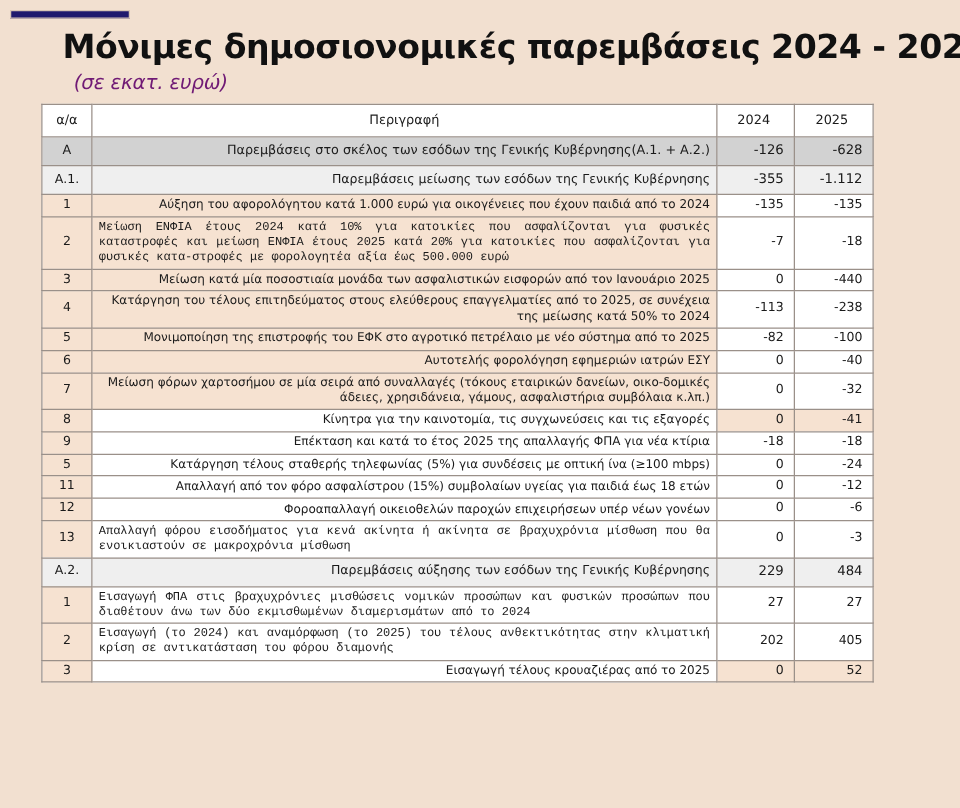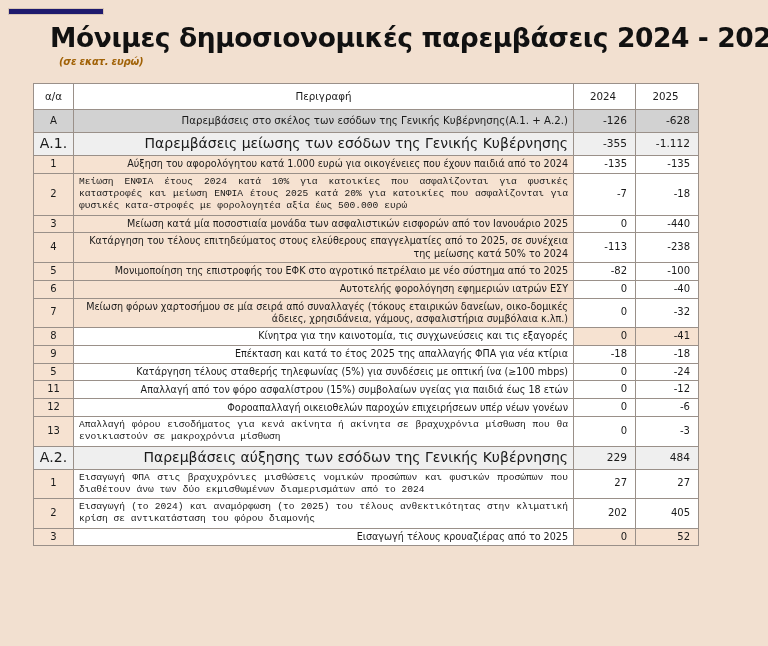--- a/index.html
+++ b/index.html
@@ -41,24 +41,24 @@
     font-size: 26.5px;
     font-weight: 700;
     letter-spacing: -0.4px;
     line-height: 1.08;
     color: #111111;
     white-space: nowrap;
   }
   #page-subtitle {
     margin-top: 3px;
     margin-left: 9px;
-    font-size: 10px;
-    font-weight: 700;
+    font-size: 16px;
+    font-weight: 400;
     font-style: italic;
-    color: #a16207;
+    color: #701a75;
     letter-spacing: -0.2px;
   }
 
   
   #fiscal-table-wrap {
     position: absolute;
     left: 33px;
     top: 83px;
     width: 750px;
   }
@@ -111,21 +111,21 @@
     font-weight: 700;
     font-size: 10.2px;
     height: 23px;
   }
   tr.level-a td.cell-num { font-size: 10.6px; }
 
   
   tr.level-sub td {
     background: #efefef;
     font-weight: 700;
-    font-size: 14px;
+    font-size: 10px;
     height: 23px;
   }
   tr.level-sub td.cell-num { font-size: 10.6px; }
 
   
   tr.detail td { background: #ffffff; }
 
   
   tr.detail.desc-tint td.cell-aa,
   tr.detail.desc-tint td.cell-desc { background: #f6e2d1; }

